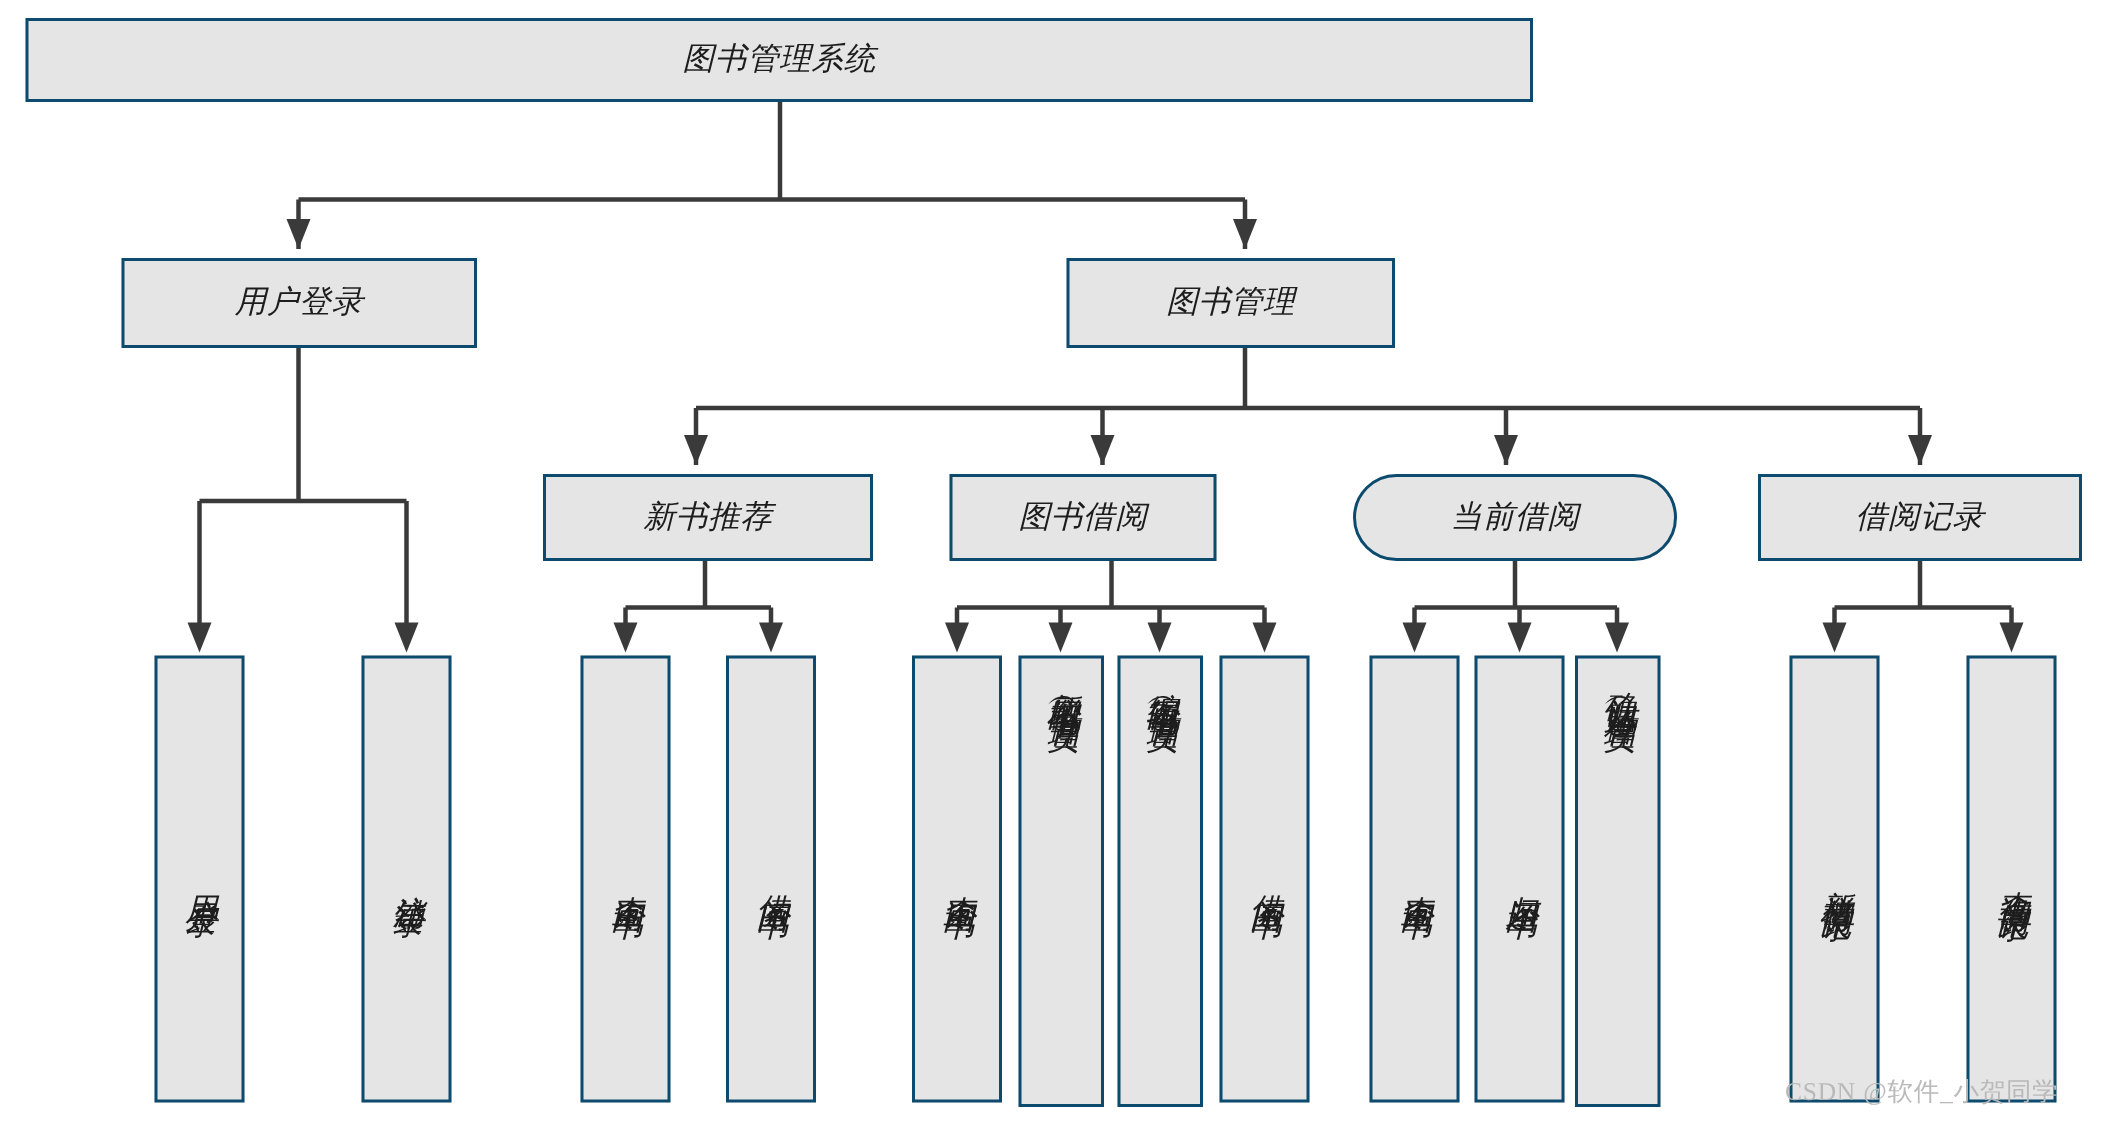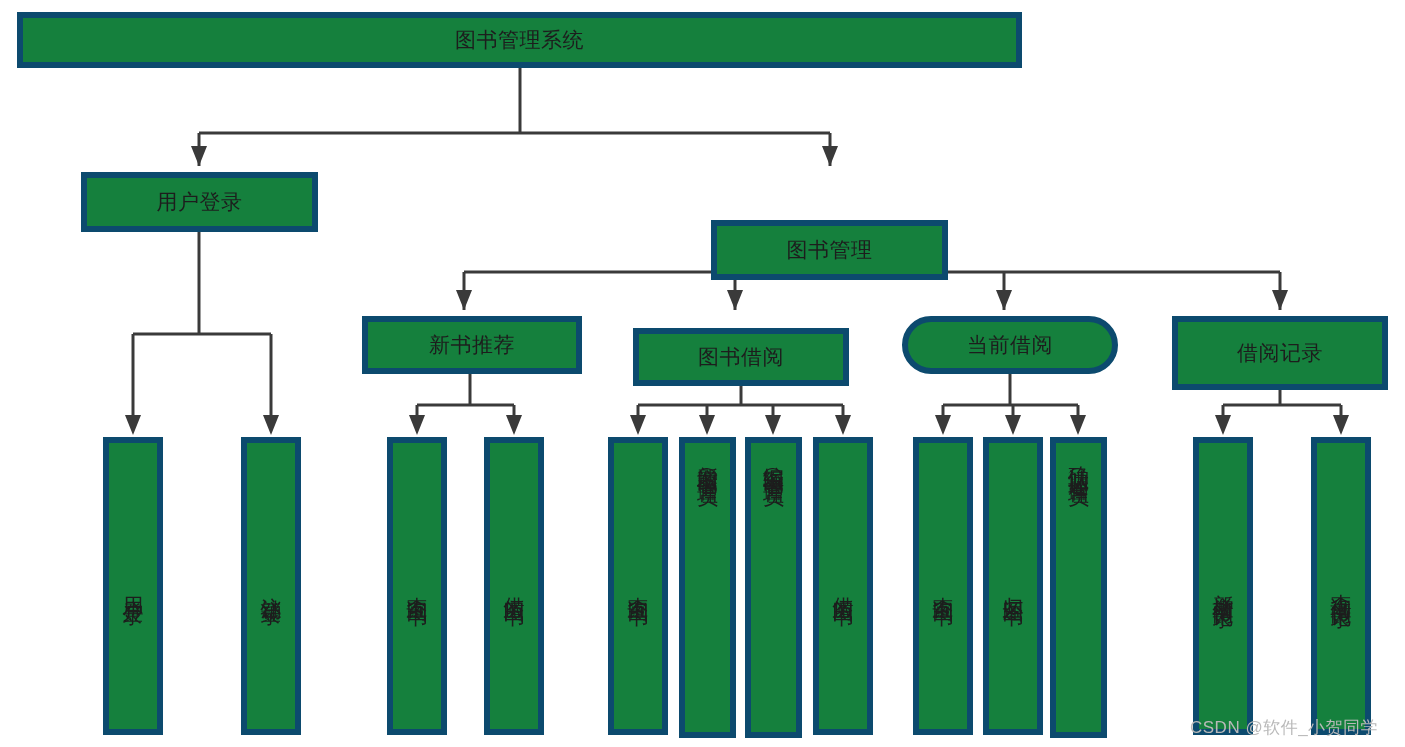--- a/index.html
+++ b/index.html
@@ -17,25 +17,26 @@
   #diagram-root {
     position: absolute;
     left: 0;
     top: 0;
     width: 1405px;
     height: 747px;
   }
   .node-box {
     position: absolute;
     box-sizing: border-box;
-    background: #15803d;
-    border: 6px solid #0c4a6e;
+    background: #e5e5e5;
+    border: 2px solid #0c4a6e;
     display: flex;
     align-items: center;
     justify-content: center;
+    font-style: italic;
   }
   .node-label-h {
     font-size: 21px;
     color: #1d1d1d;
     line-height: 1.1;
     letter-spacing: 0.5px;
     white-space: nowrap;
   }
   .node-label-v {
     font-size: 21px;
@@ -64,20 +65,21 @@
     pointer-events: none;
   }
   #watermark {
     position: absolute;
     left: 1190px;
     top: 716px;
     font-size: 17px;
     color: #b9b9b9;
     white-space: nowrap;
     letter-spacing: 0.5px;
+    font-family: Liberation Serif, serif;
   }
 </style>
 </head>
 <body>
 
 <div id="diagram-root">
 
   <svg id="connectors" viewBox="0 0 1405 747" width="1405" height="747">
       <line x1="520" y1="68" x2="520" y2="133" stroke="#3a3a3a" stroke-width="3"></line>
       <line x1="199" y1="133" x2="830" y2="133" stroke="#3a3a3a" stroke-width="3"></line>
@@ -133,33 +135,33 @@
       <polygon points="1333,415 1349,415 1341,435" fill="#3a3a3a"></polygon>
     </svg>
 
   <div id="nodes-layer">
       <div class="node-box" style="left: 17px; top: 12px; width: 1005px; height: 56px;">
         <span class="node-label-h">图书管理系统</span>
       </div>
       <div class="node-box" style="left: 81px; top: 172px; width: 237px; height: 60px;">
         <span class="node-label-h">用户登录</span>
       </div>
-      <div class="node-box" style="left: 711px; top: 172px; width: 237px; height: 60px; margin-top: 48px;">
+      <div class="node-box" style="left: 711px; top: 172px; width: 219px; height: 60px;">
         <span class="node-label-h">图书管理</span>
       </div>
       <div class="node-box" style="left: 362px; top: 316px; width: 220px; height: 58px;">
         <span class="node-label-h">新书推荐</span>
       </div>
-      <div class="node-box" style="left: 633px; top: 328px; width: 216px; height: 58px;">
+      <div class="node-box" style="left: 633px; top: 316px; width: 178px; height: 58px;">
         <span class="node-label-h">图书借阅</span>
       </div>
       <div class="node-box" style="left: 902px; top: 316px; width: 216px; height: 58px; border-radius: 29px;">
         <span class="node-label-h">当前借阅</span>
       </div>
-      <div class="node-box" style="left: 1172px; top: 316px; width: 216px; height: 74px;">
+      <div class="node-box" style="left: 1172px; top: 316px; width: 216px; height: 58px;">
         <span class="node-label-h">借阅记录</span>
       </div>
       <div class="node-box leaf-box center-text" style="left: 103px; top: 437px; width: 60px; height: 298px;">
         <span class="node-label-v">用户登录</span>
       </div>
       <div class="node-box leaf-box center-text" style="left: 241px; top: 437px; width: 60px; height: 298px;">
         <span class="node-label-v">注销登录</span>
       </div>
       <div class="node-box leaf-box center-text" style="left: 387px; top: 437px; width: 60px; height: 298px;">
         <span class="node-label-v">查询图书</span>

